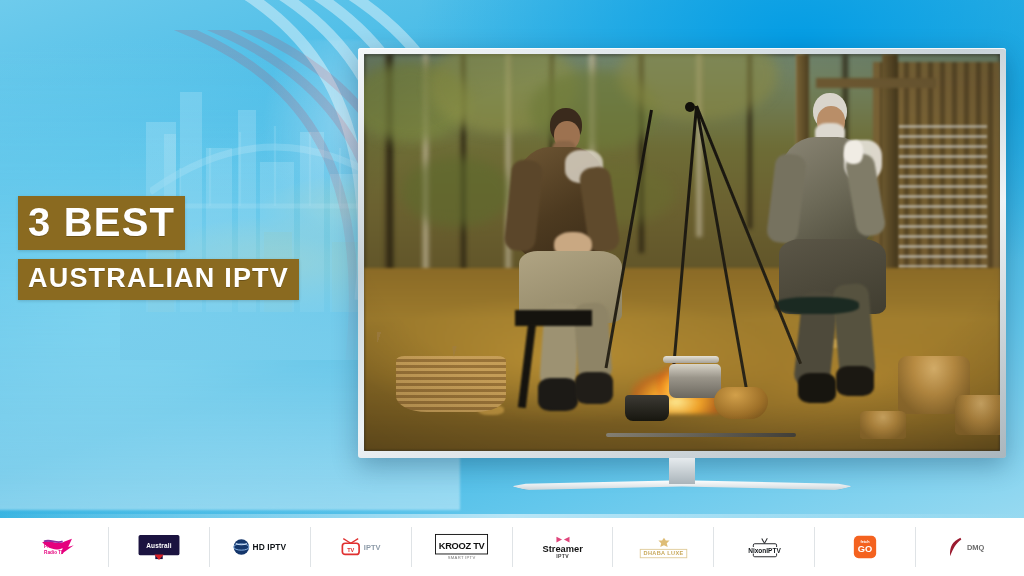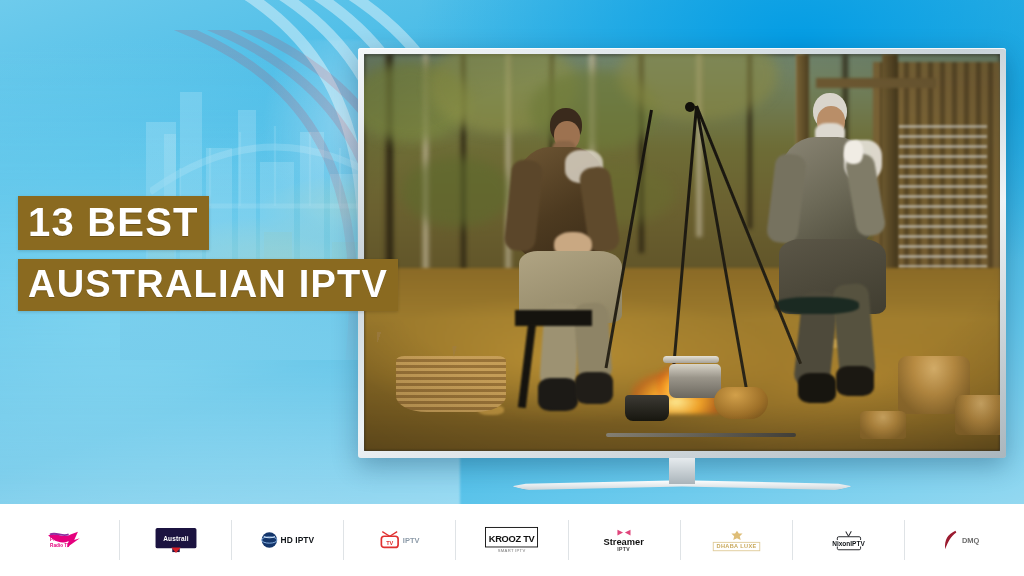--- a/index.html
+++ b/index.html
@@ -82,21 +82,21 @@
     line-height:1;
     letter-spacing:1.2px;
     padding:6px 10px 8px 10px;
     transform:scaleX(1.0);
     white-space:nowrap;
     text-shadow:0 1px 0 rgba(0,0,0,.22);
     font-stretch:condensed;
     box-shadow:0 1px 3px rgba(0,0,0,.16);
   }
   .title-line.l1 { font-size:40px; }
-  .title-line.l2 { font-size:38px; }
+  .title-line.l2 { font-size:27px; }
   .title-line.l3 { font-size:38px; }
 
   
   .tv-wrap { position:absolute; left:358px; top:48px; z-index:20; }
   .tv-frame {
     width:648px; height:410px;
     background:linear-gradient(160deg,#f4f7f9 0%, #c9d3d9 35%, #eef3f6 60%, #aab6bd 100%);
     border-radius:3px;
     padding:6px 6px 7px 6px;
     box-shadow:0 8px 26px rgba(0,30,60,.30), 0 1px 0 rgba(255,255,255,.8) inset;
@@ -216,21 +216,21 @@
     background:linear-gradient(110deg, rgba(160,126,66,.9) 0 4px, rgba(110,84,42,0) 4px 9px);
     filter:blur(.7px);
   }
   .scene-vignette {
     position:absolute; inset:0;
     background:radial-gradient(ellipse 90% 80% at 50% 46%, rgba(0,0,0,0) 55%, rgba(0,0,0,.26) 100%);
   }
 
   
   .strip {
-    position:absolute; left:0; bottom:0; width:1024px; height:72px;
+    position:absolute; left:0; bottom:0; width:1024px; height:58px;
     background:#ffffff;
     z-index:40;
     display:flex; align-items:center;
     padding:0 8px;
     gap:0;
   }
   .strip-top-accent {
     position:absolute; left:0; bottom:58px; width:1024px; height:4px;
     background:linear-gradient(to right, rgba(255,255,255,.0), rgba(255,255,255,.55), rgba(255,255,255,.0));
     z-index:39;
@@ -316,21 +316,21 @@
         <path d="M10,-10 C 150,40 220,130 200,330"></path>
         <path d="M44,-10 C 184,44 254,134 234,330"></path>
         <path d="M78,-10 C 218,48 288,138 268,330"></path>
       </g>
     </svg>
     <div class="ribbon-fade"></div>
   </div>
 
 
   <div class="title-block">
-    <div class="title-line l1">13 BEST</div>
+    <div class="title-line l1">3 BEST</div>
     <div class="title-line l2">AUSTRALIAN IPTV</div>
   </div>
 
   <div class="tv-wrap">
     <div class="tv-frame">
       <div class="tv-screen">
         <div class="scene">
 
           <div class="forest-bg"></div>
 
@@ -523,20 +523,28 @@
       <div class="brand-inner" style="flex-direction:column;gap:0;">
         <div class="tvicon" style="width:26px;height:18px;">
           <div class="box" style="width:26px;height:15px;top:3px;"></div>
           <div class="ant1" style="left:12px;"></div>
           <div class="ant2" style="left:12px;"></div>
         </div>
         <span style="font-size:7px;font-weight:900;color:#101418;margin-top:-11px;background:#fff;padding:0 2px;position:relative;z-index:2;">NixonIPTV</span>
       </div>
     </div>
 
+    <div class="brand-cell">
+      <div class="brand-inner">
+        <div style="width:24px;height:24px;background:#f4621f;border-radius:5px;display:flex;flex-direction:column;align-items:center;justify-content:center;">
+          <span style="font-size:4px;font-weight:700;color:#fff;line-height:1;">fetch</span>
+          <span style="font-size:10px;font-weight:900;color:#fff;line-height:1;">GO</span>
+        </div>
+      </div>
+    </div>
 
     <div class="brand-cell">
       <div class="brand-inner">
         <svg width="18" height="22" viewBox="0 0 18 22">
           <path d="M14,1 C6,5 2,10 3,21 C6,13 9,7 15,3 Z" fill="#9b1b30"></path>
         </svg>
         <span style="font-size:8px;font-weight:800;color:#6b6b6b;">DMQ</span>
       </div>
     </div>
 

